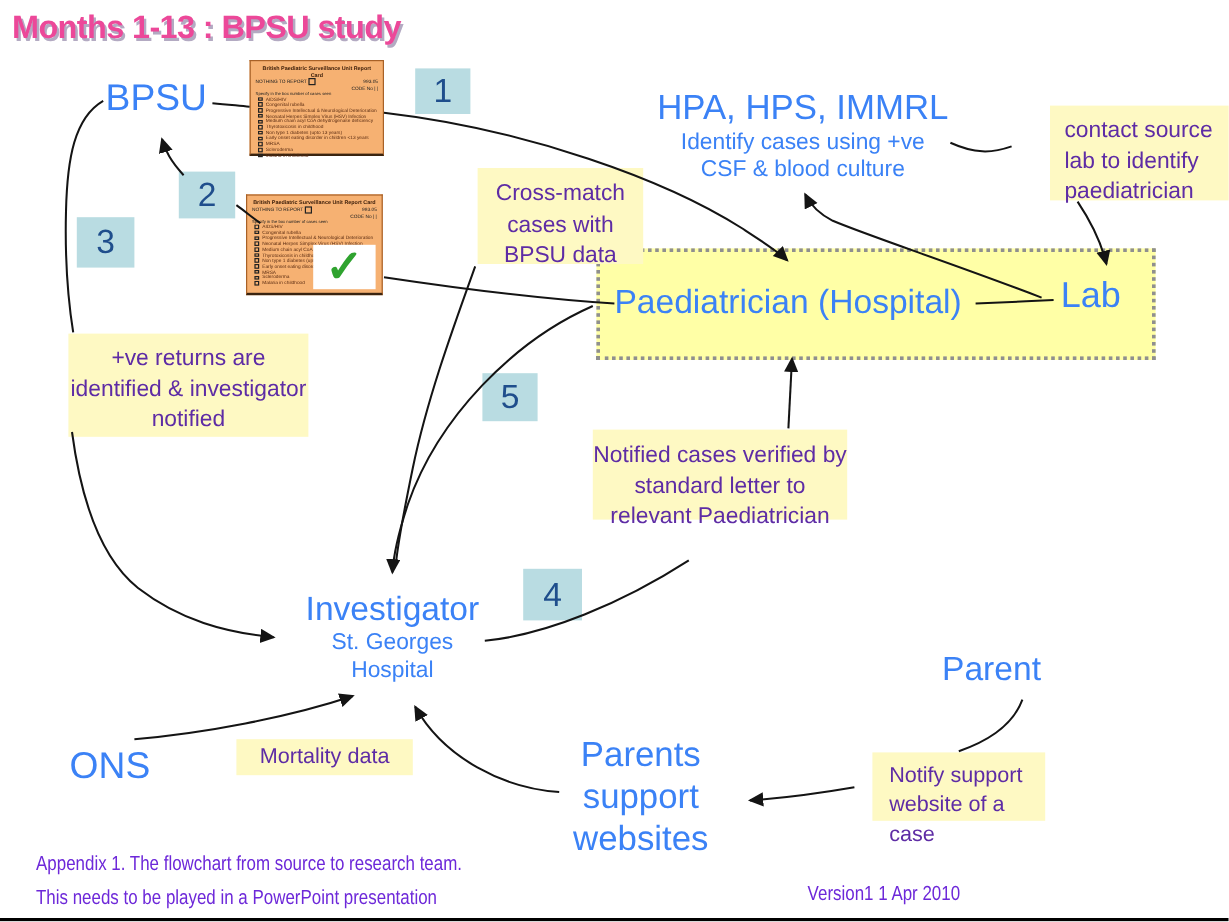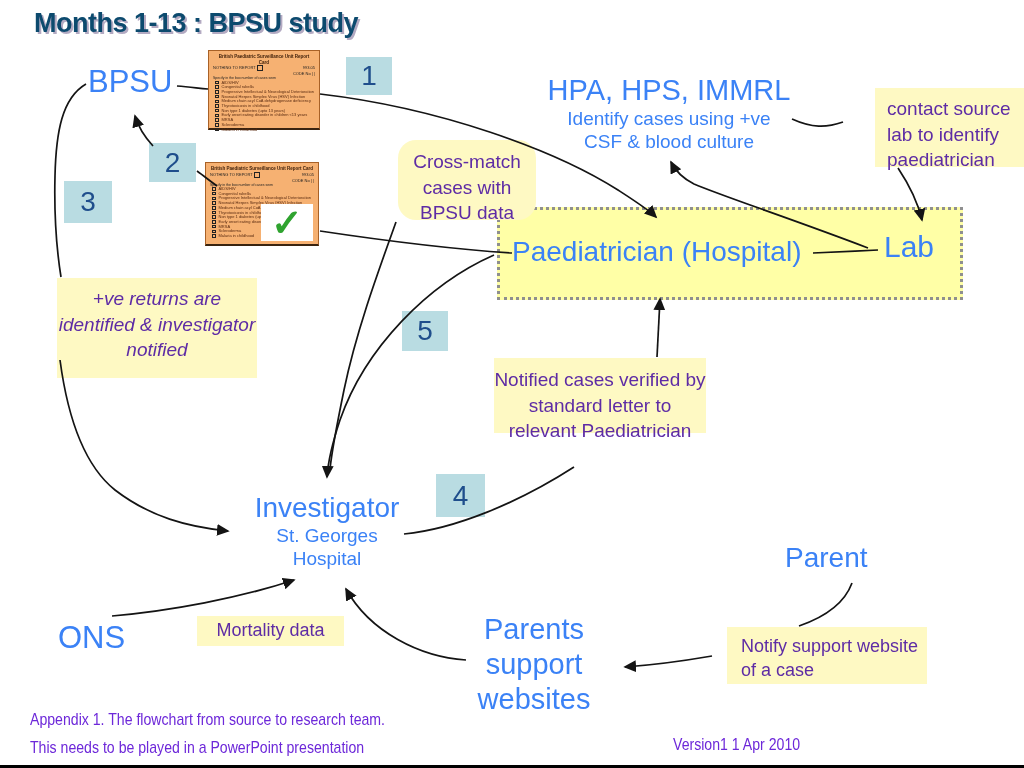--- a/index.html
+++ b/index.html
@@ -1,21 +1,21 @@
 <!DOCTYPE html>
 <html><head>
 <meta charset="utf-8">
 <style>
   html,body{margin:0;padding:0;background:#fff;}
   #slide{position:relative;width:1024px;height:768px;background:#ffffff;overflow:hidden;
          font-family:"Liberation Sans",sans-serif;}
   .purple{color:#3b82f6;}
   .abs{position:absolute;}
-  #title{left:10px;top:8px;font-size:27px;font-weight:bold;color:#0c4a6e;
-         text-shadow:2px 2px 0 #b3aac2;letter-spacing:-0.5px;margin-left:24px;}
+  #title{left:10px;top:8px;font-size:27px;font-weight:bold;color:#ec4899;
+         text-shadow:2px 2px 0 #b3aac2;letter-spacing:-0.5px;}
   .callout{position:absolute;background:#fef9c3;color:#5e2ca5;font-size:19px;line-height:1.35;margin-left:32px;}
   .callout.center{text-align:center;}
   .numbox{position:absolute;background:#b9dce2;color:#1f4e8c;font-size:28px;
           display:flex;align-items:center;justify-content:center;}
   #yellow-box{position:absolute;left:497px;top:207px;width:466px;height:93px;
               background:#ffffa6;border:3px dotted #8f8f8f;box-sizing:border-box;}
   .label-line{position:absolute;white-space:nowrap;}
   .center-block{position:absolute;text-align:center;}
   .sub{font-size:19px;line-height:1.22;}
   
@@ -51,29 +51,29 @@
     <div class="purple sub">Identify cases using +ve</div>
     <div class="purple sub">CSF &amp; blood culture</div>
   </div>
 
   <div id="yellow-box"></div>
   <div class="label-line purple" style="left:512px;top:236px;font-size:28px;">Paediatrician (Hospital)</div>
   <div class="label-line purple" style="left:884px;top:230px;font-size:30px;">Lab</div>
 
   <div class="callout" style="left:843px;top:88px;width:158px;height:79px;padding:8px 0 0 12px;box-sizing:border-box;">contact source lab to identify paediatrician</div>
 
-  <div class="callout center" style="left:366px;top:140px;width:138px;height:80px;padding-top:9px;box-sizing:border-box;border-radius:18px;">Cross-match cases with BPSU data</div>
+  <div class="callout center" style="left:366px;top:140px;width:138px;height:80px;padding-top:9px;box-sizing:border-box;">Cross-match cases with BPSU data</div>
 
-  <div class="callout center" style="left:25px;top:278px;width:200px;height:100px;padding-top:8px;box-sizing:border-box;font-style:italic;">+ve returns are identified &amp; investigator notified</div>
+  <div class="callout center" style="left:25px;top:278px;width:200px;height:86px;padding-top:8px;box-sizing:border-box;">+ve returns are identified &amp; investigator notified</div>
 
   <div class="callout center" style="left:462px;top:358px;width:212px;height:75px;padding-top:9px;box-sizing:border-box;">Notified cases verified by standard letter to relevant Paediatrician</div>
 
   <div class="callout center" style="left:165px;top:616px;width:147px;height:30px;font-size:18px;line-height:28px;">Mortality data</div>
 
-  <div class="callout" style="left:695px;top:627px;width:200px;height:57px;font-size:18px;padding:7px 0 0 14px;box-sizing:border-box;">Notify support website of a case</div>
+  <div class="callout" style="left:695px;top:627px;width:144px;height:57px;font-size:18px;padding:7px 0 0 14px;box-sizing:border-box;">Notify support website of a case</div>
 
   <div class="numbox" style="left:346px;top:57px;width:46px;height:38px;">1</div>
   <div class="numbox" style="left:149px;top:143px;width:47px;height:39px;">2</div>
   <div class="numbox" style="left:64px;top:181px;width:48px;height:42px;">3</div>
   <div class="numbox" style="left:436px;top:474px;width:49px;height:43px;">4</div>
   <div class="numbox" style="left:402px;top:311px;width:46px;height:40px;">5</div>
 
   <div class="card" style="left:208px;top:50px;width:112px;height:80px;">
     <div class="ch">British Paediatric Surveillance Unit Report Card</div>
     <div class="r1">

